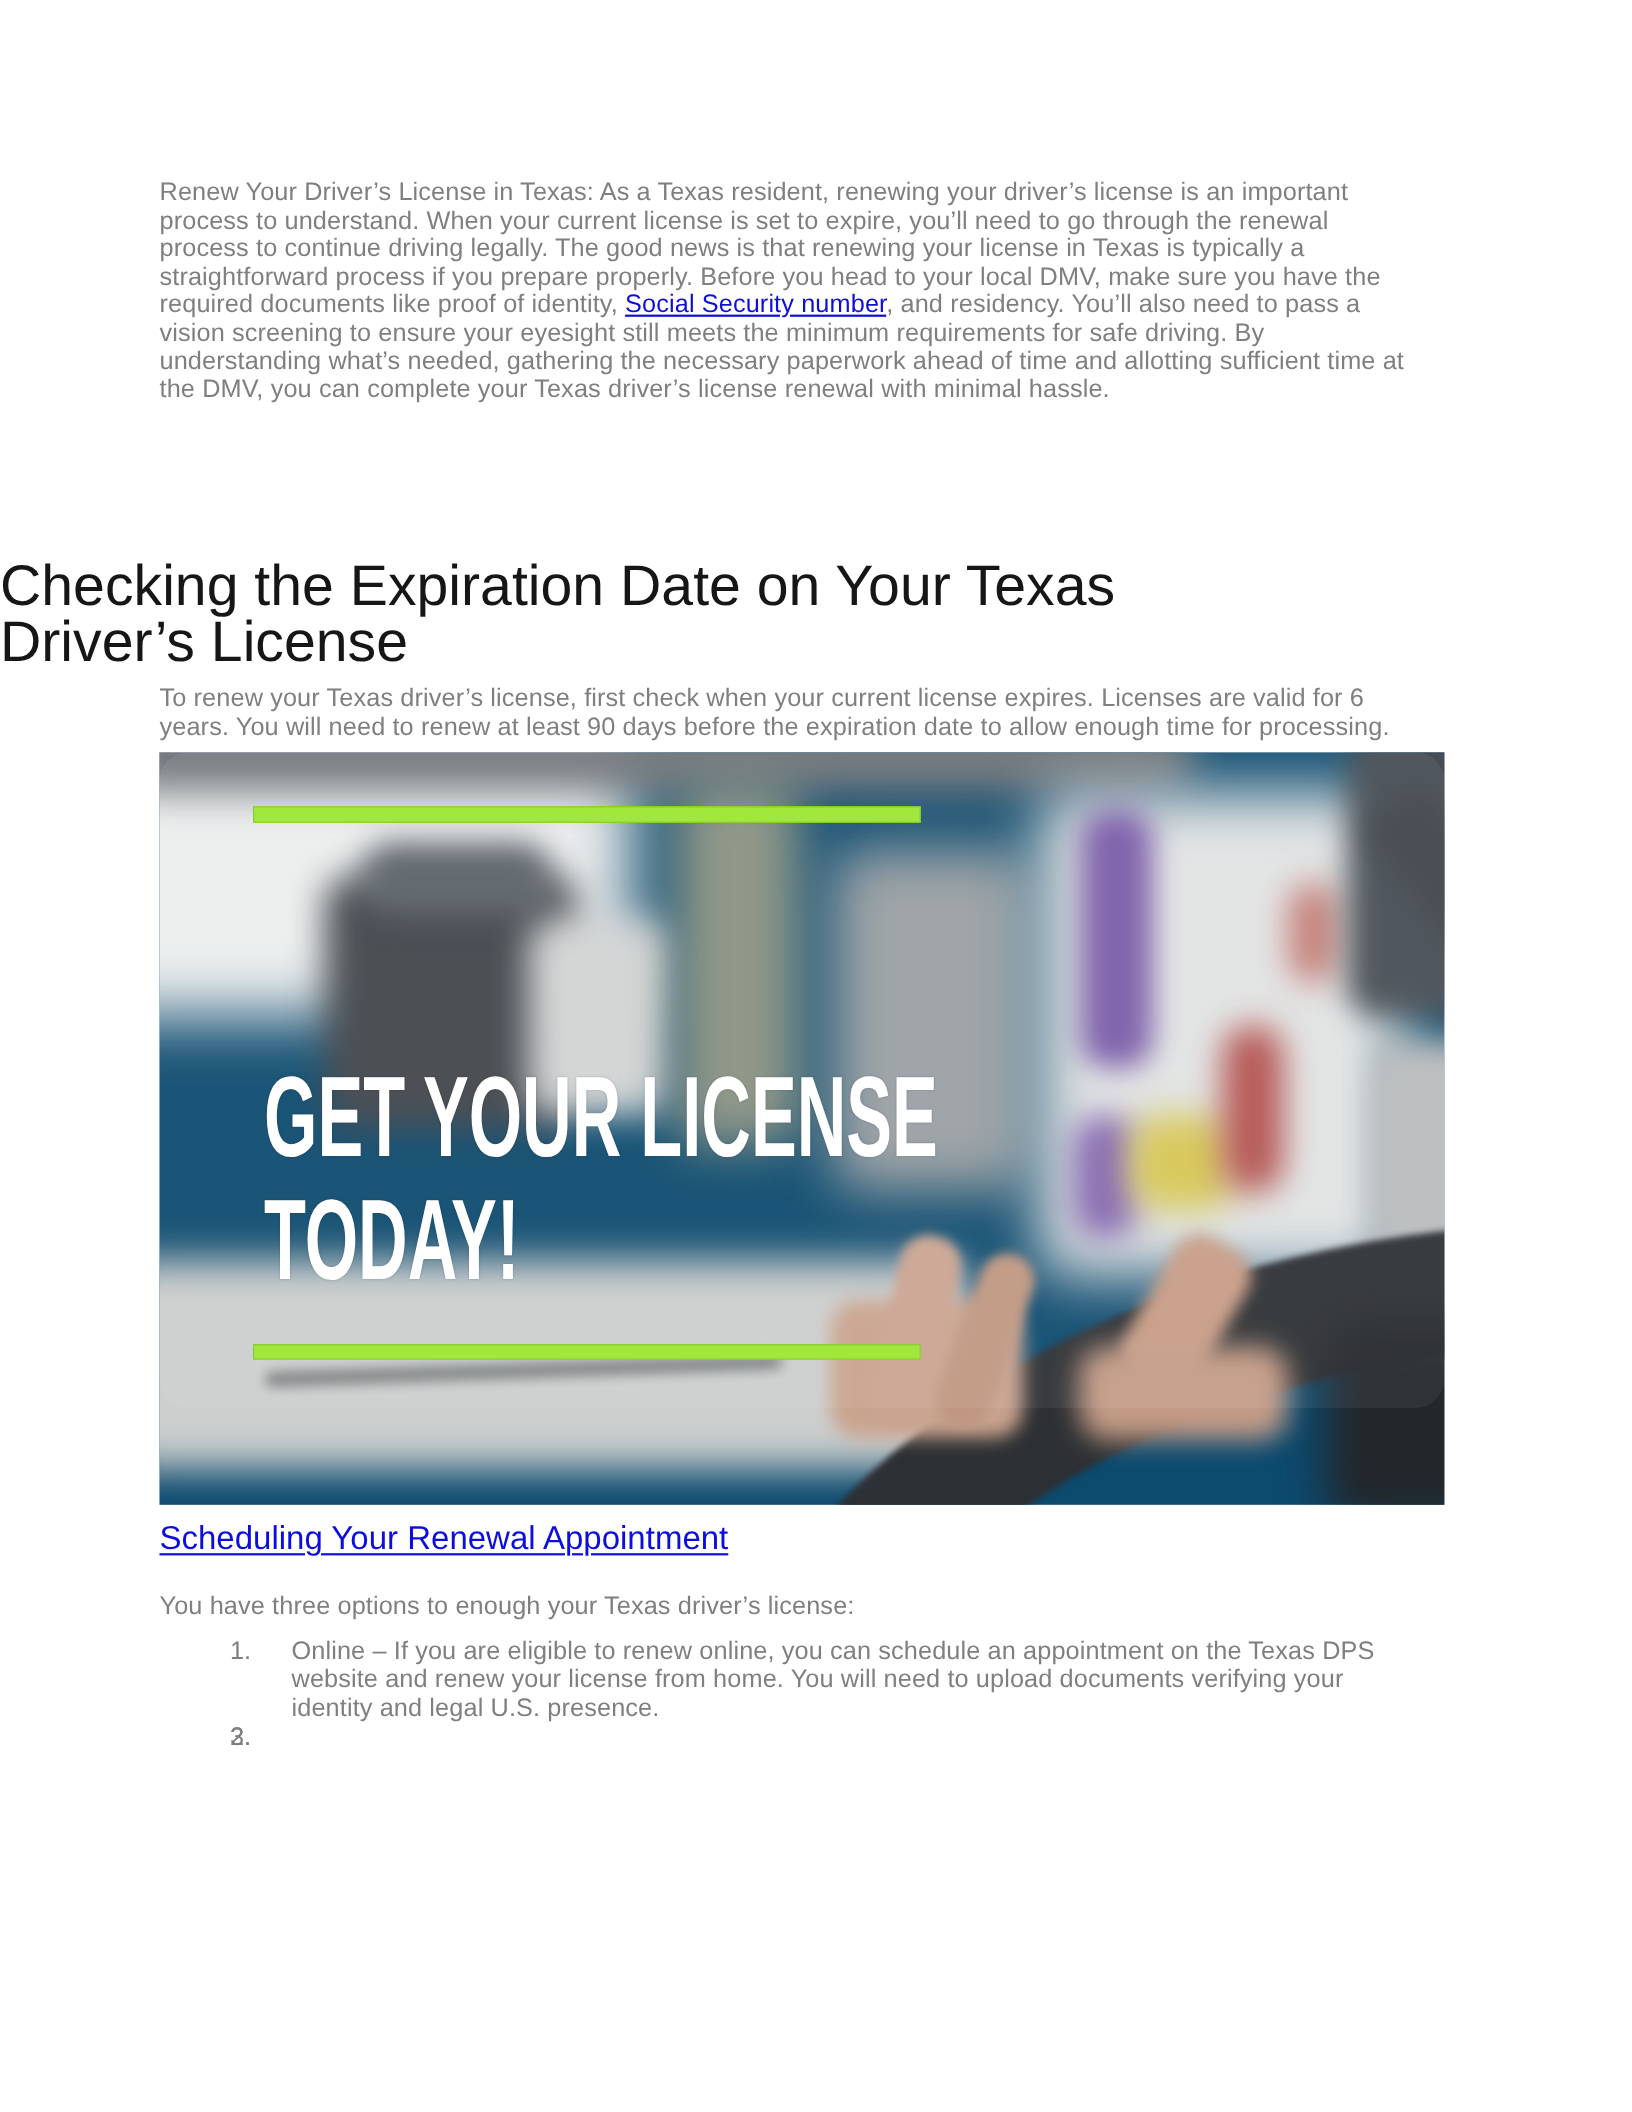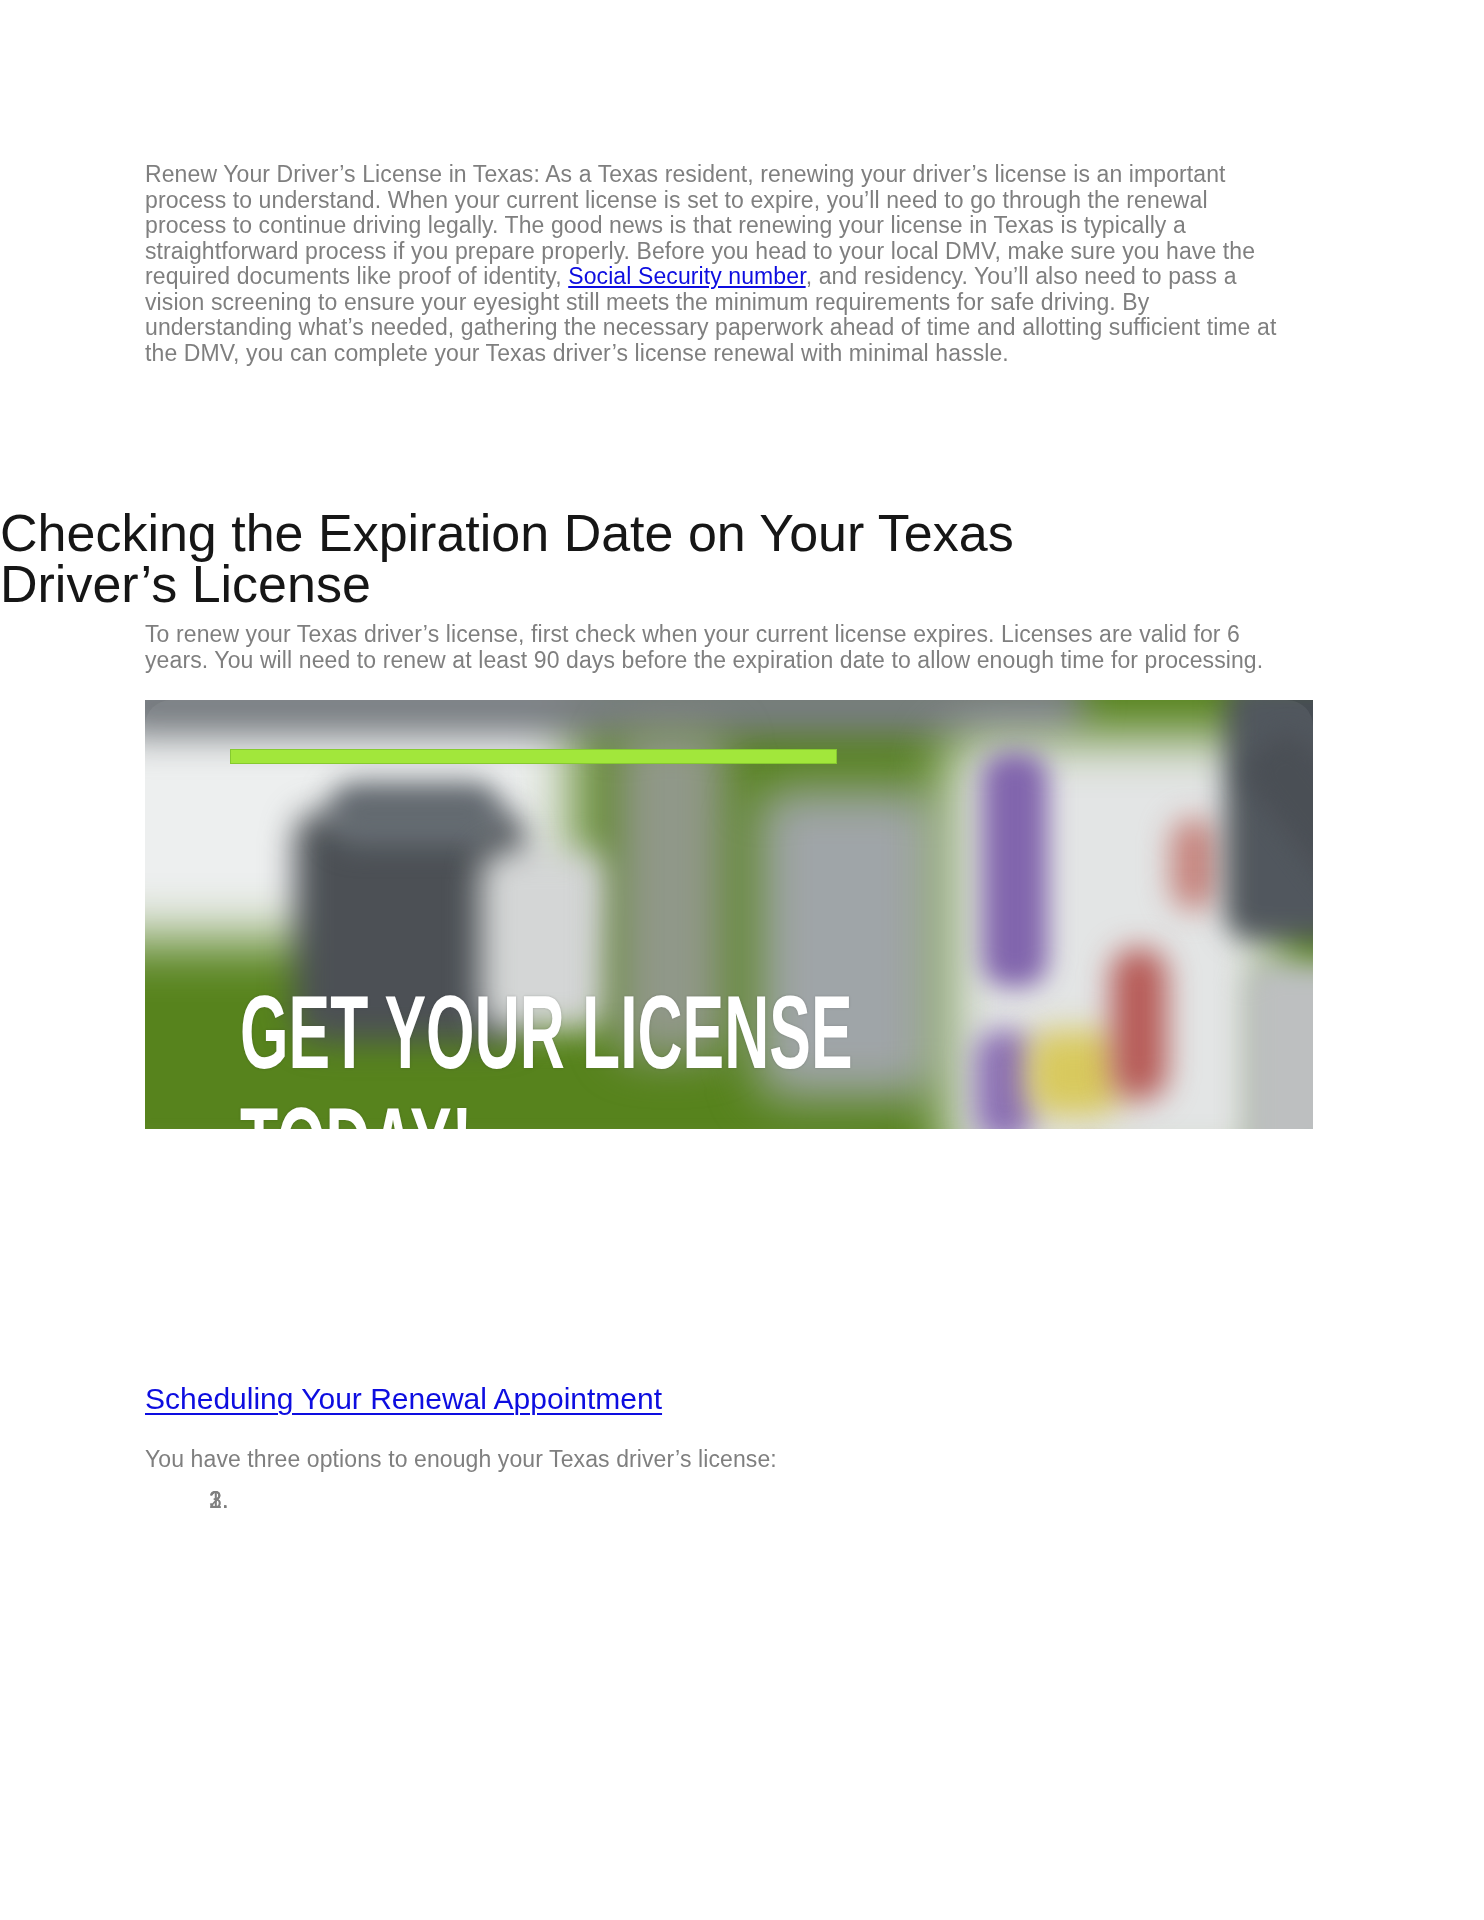--- a/index.html
+++ b/index.html
@@ -9,21 +9,21 @@
     -webkit-font-smoothing:antialiased;
   }
   .abs{position:absolute;}
   .col{left:145px;width:1150px;}
   .body-text{font-size:23px;line-height:25.5px;color:#7f7f7f;letter-spacing:0.1px;}
   a.doc-link{color:#0d0de0;text-decoration:underline;cursor:pointer;}
   #intro{top:139px;}
   #h1{top:473px;width:1060px;font-size:52px;line-height:51px;font-weight:400;color:#161616;letter-spacing:0;}
   #p2{top:599px;}
   
-  #hero{top:700px;left:145px;width:1168px;height:429px;overflow:hidden;background:#4d7c0f;}
+  #hero{top:684px;left:145px;width:1168px;height:684px;overflow:hidden;background:#0c4a6e;}
   #hero .blob{position:absolute;border-radius:26px;}
   .sky{left:-70px;top:-60px;width:500px;height:300px;background:#eceeee;filter:blur(28px);}
   .roof{left:-40px;top:-28px;width:980px;height:64px;background:#70757a;filter:blur(18px);}
   .suv{left:150px;top:112px;width:230px;height:230px;background:#41464b;filter:blur(16px);}
   .suvtop{left:185px;top:82px;width:170px;height:64px;background:#5a6168;filter:blur(14px);}
   .van{left:335px;top:150px;width:130px;height:180px;background:#d2d4d4;filter:blur(16px);}
   .tree{left:470px;top:28px;width:112px;height:330px;background:#8a9282;filter:blur(22px);}
   .mid{left:612px;top:88px;width:180px;height:310px;background:#9aa0a3;filter:blur(24px);}
   .store{left:800px;top:36px;width:330px;height:440px;background:#e2e4e4;filter:blur(26px);}
   .purple1{left:837px;top:52px;width:66px;height:235px;background:#7a5ca8;filter:blur(13px);}
@@ -103,20 +103,21 @@
   <div class="bar bar-bottom"></div>
 </div>
 
 <h2 id="h2" class="abs col">Scheduling Your Renewal Appointment</h2>
 
 <p id="p3" class="abs col body-text">You have three options to enough your Texas driver’s license:</p>
 
 <div id="list" class="abs col">
   <div class="li">
     <span class="num">1.</span>
+    <span>Online – If you are eligible to renew online, you can schedule an appointment on the Texas DPS website and renew your license from home. You will need to upload documents verifying your identity and legal U.S. presence.</span>
   </div>
   <div class="li">
     <span class="num">2.</span>
   </div>
   <div class="li">
     <span class="num">3.</span>
   </div>
 </div>
 
 </body></html>

